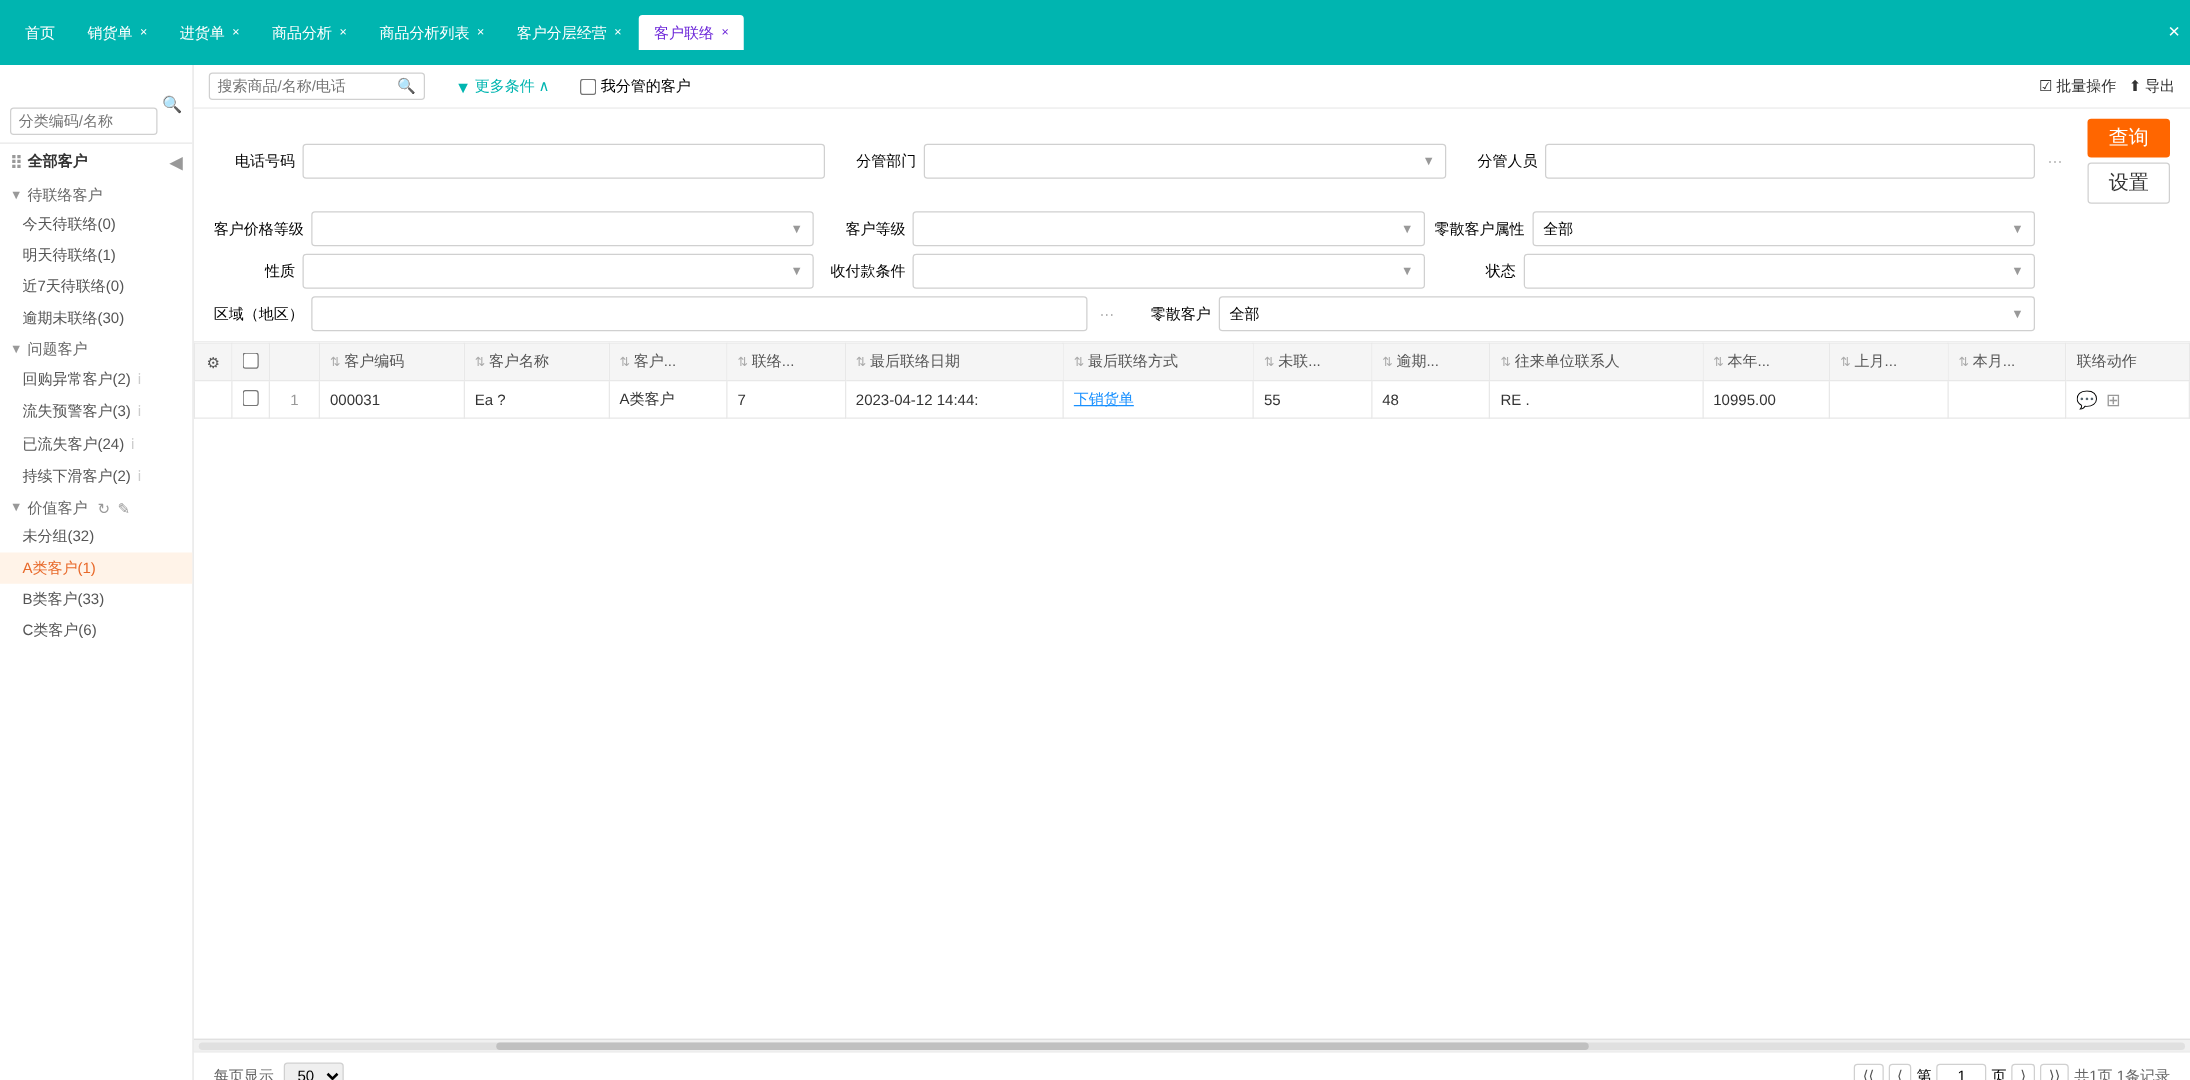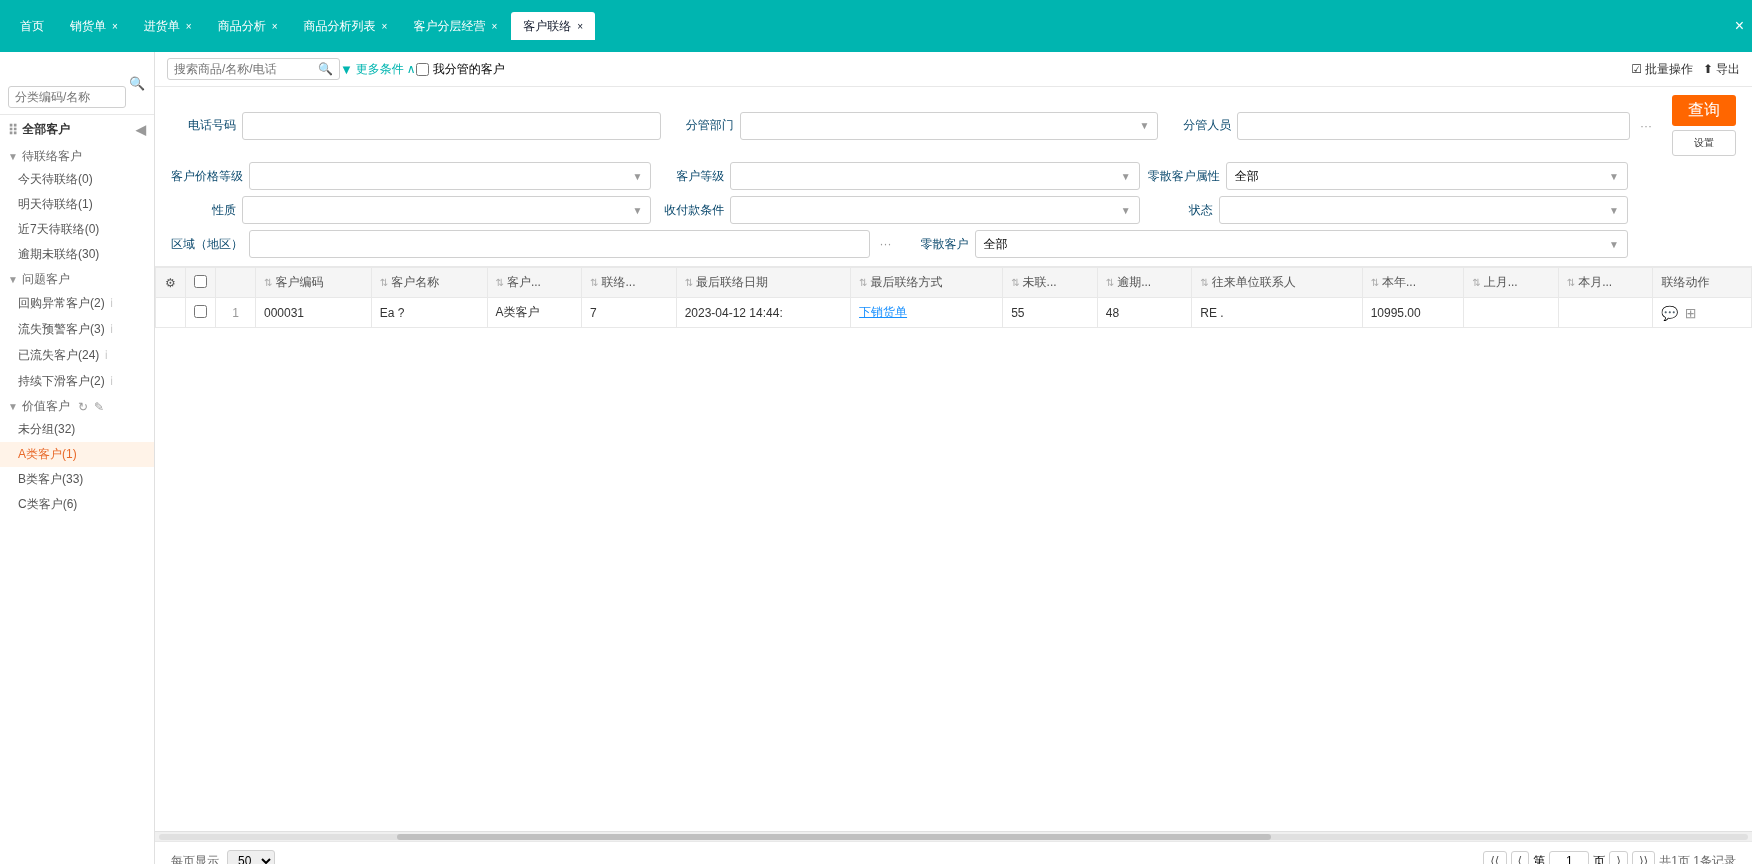--- a/index.html
+++ b/index.html
@@ -20,21 +20,21 @@
       display: flex;
       align-items: center;
       gap: 6px;
       cursor: pointer;
       color: #fff;
       border-radius: 3px 3px 0 0;
       white-space: nowrap;
     }
     .nav-tab.active {
       background: #fff;
-      color: #0f172a;
+      color: #6d28d9;
       text-align: center;
     }
     .nav-tab .close-x {
       font-size: 10px;
       color: inherit;
       cursor: pointer;
     }
     .nav-tab.home {
       background: transparent;
       color: #fff;
@@ -121,21 +121,21 @@
       overflow: hidden;
       background: #f5f5f5;
     }
 
     
     .toolbar-row {
       background: #fff;
       padding: 6px 12px;
       display: flex;
       align-items: center;
-      gap: 0;
+      gap: 24px;
       border-bottom: 1px solid #e8e8e8;
     }
     .toolbar-search {
       display: flex;
       align-items: center;
       border: 1px solid #d0d0d0;
       border-radius: 3px;
       padding: 3px 6px;
       gap: 4px;
       background: #fff;
@@ -197,21 +197,21 @@
       gap: 8px;
     }
     .filter-row:last-child { margin-bottom: 0; }
     .filter-field {
       display: flex;
       align-items: center;
       gap: 6px;
       flex: 1;
     }
     .filter-label {
-      color: #0c4a6e;
+      color: #000000;
       white-space: nowrap;
       min-width: 65px;
       text-align: right;
     }
     .filter-input {
       flex: 1;
       border: 1px solid #d0d0d0;
       border-radius: 3px;
       padding: 4px 8px;
       font-size: 12px;
@@ -250,21 +250,21 @@
       font-size: 16px;
       white-space: nowrap;
     }
     .btn-setting {
       background: #fff;
       color: #333;
       border: 1px solid #d0d0d0;
       border-radius: 3px;
       padding: 5px 16px;
       cursor: pointer;
-      font-size: 10px;
+      font-size: 16px;
       white-space: nowrap;
     }
 
     
     .table-container {
       flex: 1;
       overflow: auto;
       background: #fff;
       margin: 0;
     }

